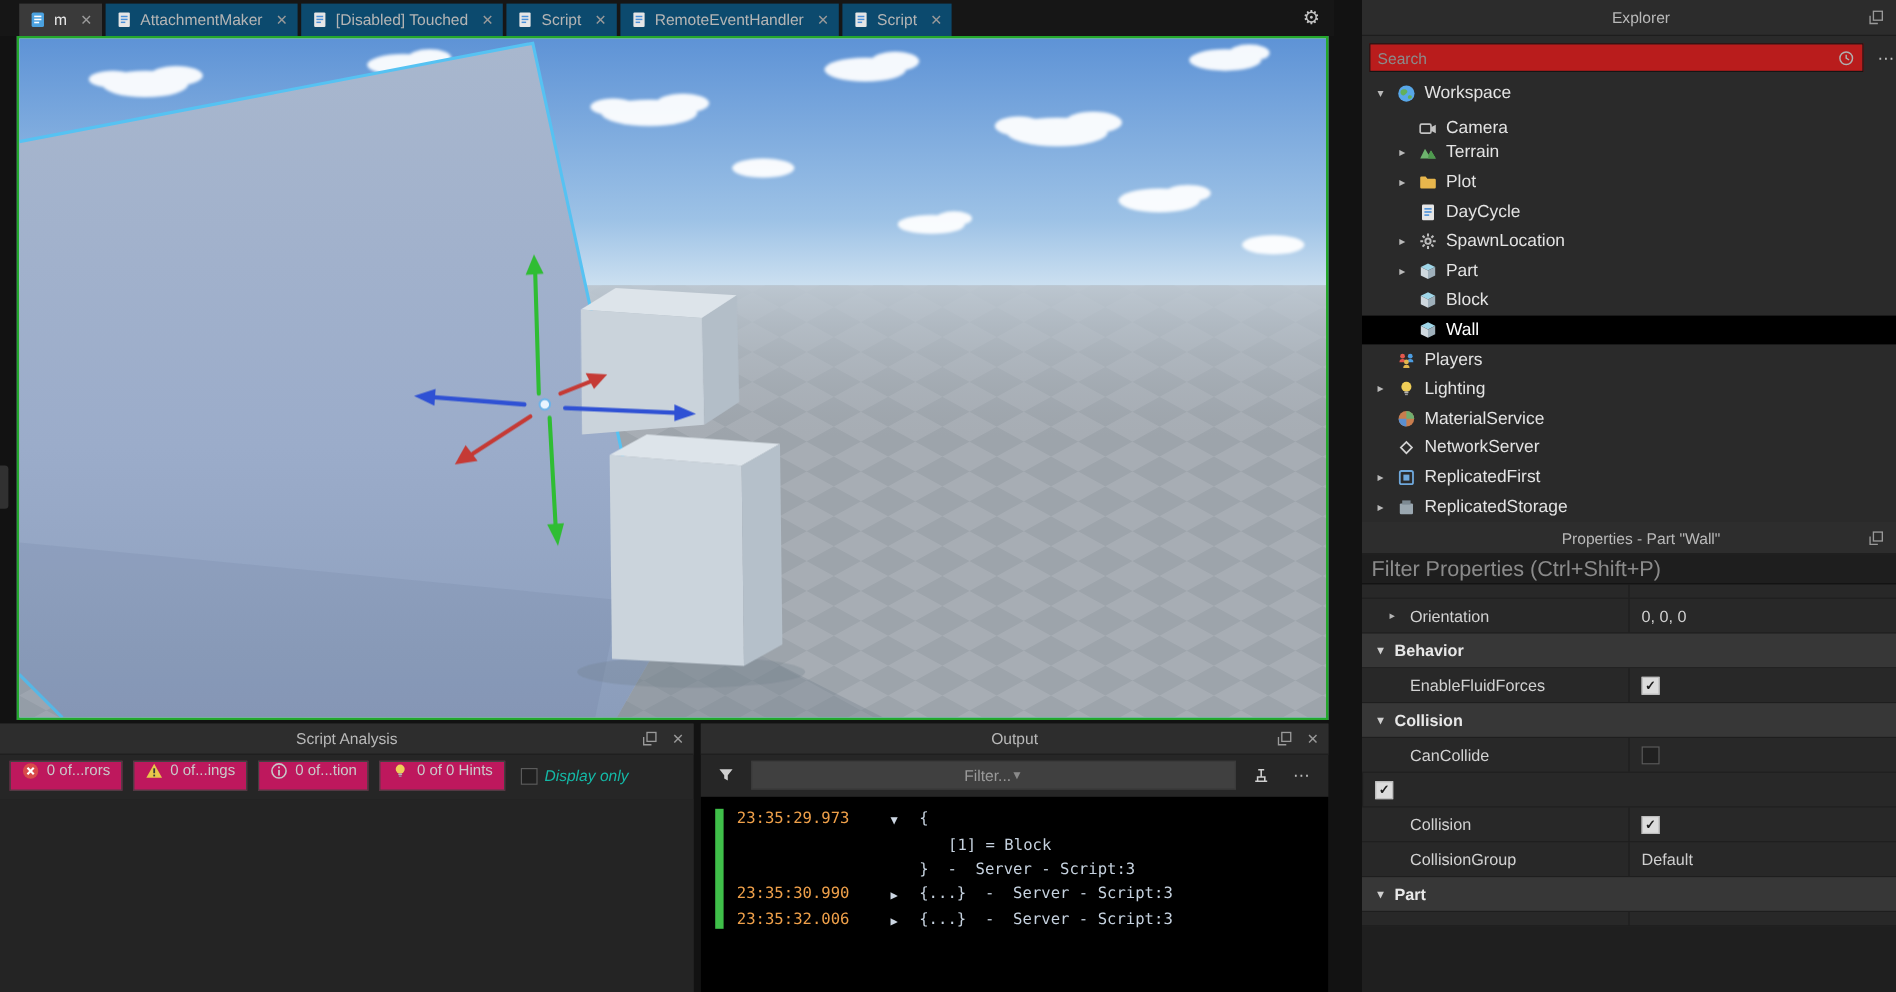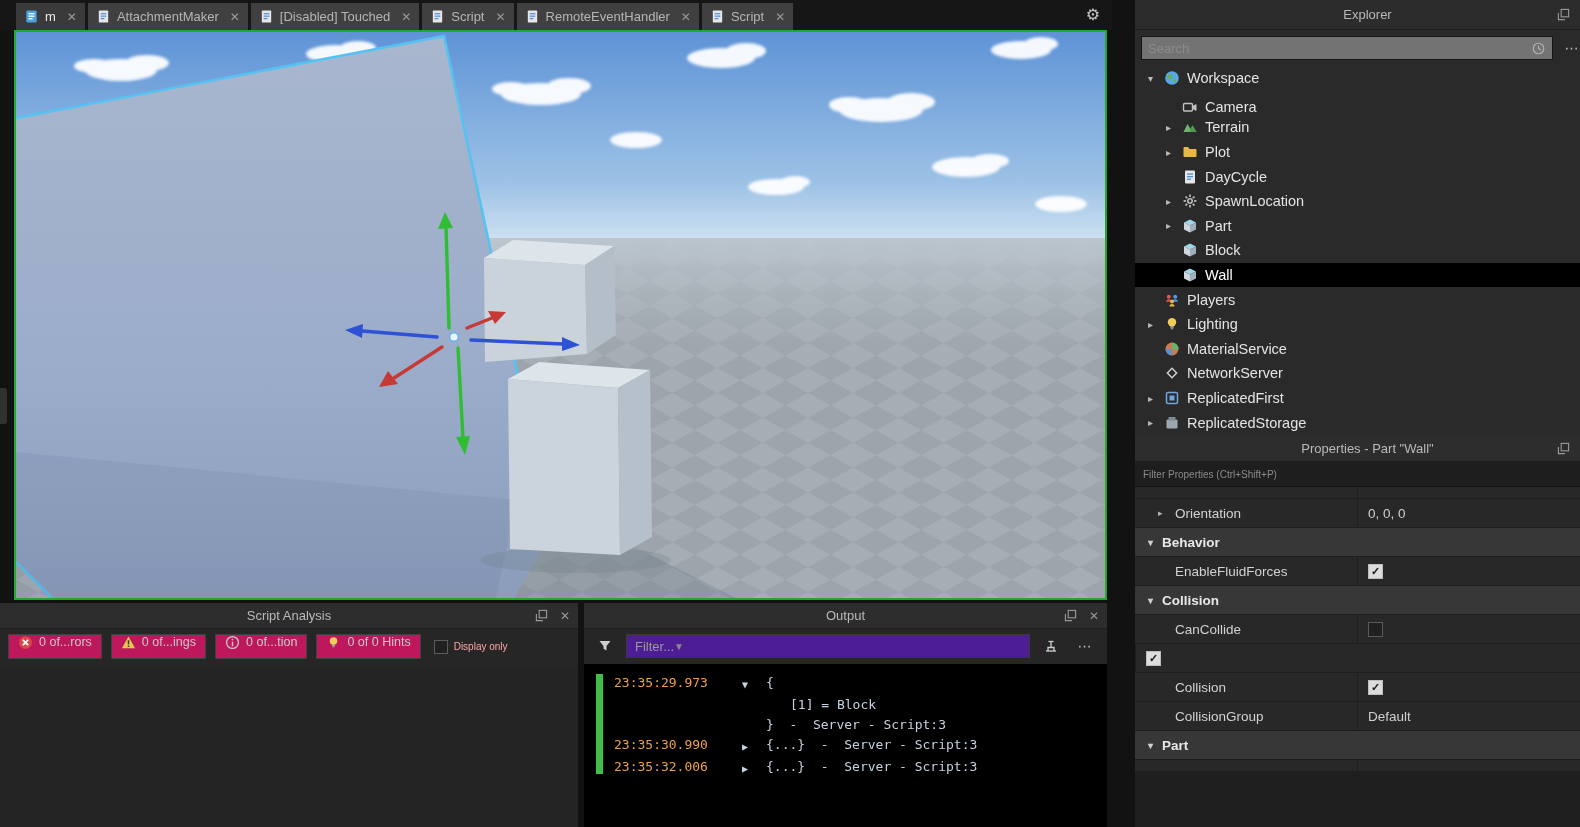--- a/index.html
+++ b/index.html
@@ -1,21 +1,21 @@
 <!DOCTYPE html>
 <html><head>
 <meta charset="utf-8">
 <style>
   * { margin:0; padding:0; box-sizing:border-box; }
   html,body { width:1580px; height:827px; background:#121212; overflow:hidden; }
   #app { position:absolute; width:1580px; height:827px; font-family:"Liberation Sans",sans-serif; color:#ccc; }
 
   
   .tab-bar { position:absolute; left:0; top:0; width:1112px; height:30px; background:#161616; display:flex; align-items:flex-end; padding-left:16px; }
-  .tab { height:27px; display:flex; align-items:center; gap:6px; padding:0 8px; background:#404040; color:#b5b5b5; font-size:13px; margin-right:3px; cursor:default; }
+  .tab { height:27px; display:flex; align-items:center; gap:6px; padding:0 8px; background:#0c4a6e; color:#b5b5b5; font-size:13px; margin-right:3px; cursor:default; }
   .tab.active { background:#3a3a3a; color:#e9e9e9; }
   .tab .icon, .tree-row .icon, .sa-btn .icon { display:inline-flex; }
   .tab .icon svg { width:15px; height:15px; display:block; }
   .tab-close { color:#9a9a9a; font-size:12px; margin-left:5px; }
   .tabbar-gear { position:absolute; right:12px; top:5px; font-size:16px; color:#c4c4c4; }
 
   
   .viewport { position:absolute; left:14px; top:30px; width:1093px; height:570px; border:2px solid #24a72c; background:#9dc2e6; overflow:hidden; }
   .viewport svg { display:block; }
   .side-handle { position:absolute; left:0; top:388px; width:7px; height:36px; background:#313131; border-radius:0 3px 3px 0; }
@@ -25,66 +25,66 @@
   .panel-header { height:26px; background:#2d2d2d; position:relative; display:flex; align-items:center; justify-content:center; font-size:13px; color:#b9b9b9; border-bottom:1px solid #1d1d1d; }
   .hdr-btns { position:absolute; right:8px; top:0; height:100%; display:flex; gap:12px; align-items:center; }
   .hdr-btn { color:#9a9a9a; font-size:12px; display:inline-flex; }
   .hdr-btn svg { width:13px; height:13px; display:block; }
 
   
   .script-analysis { left:0; top:603px; width:578px; height:224px; }
   .sa-toolbar { display:flex; align-items:center; gap:9px; padding:5px 8px; }
   .sa-btn { display:flex; align-items:flex-start; gap:6px; height:25px; padding:0 9px; background:#be185d; border:1px solid #414141; font-size:12.5px; color:#c9c9c9; white-space:nowrap; }
   .sa-btn .icon svg { width:15px; height:15px; display:block; }
-  .sa-check { display:flex; align-items:center; gap:6px; font-size:10px; color:#fca5a5; margin-left:4px; }
+  .sa-check { display:flex; align-items:center; gap:6px; font-size:13px; color:#14b8a6; margin-left:4px;font-style:italic; }
   .checkbox { width:14px; height:14px; border:1px solid #5b5b5b; background:#202020; display:inline-flex; align-items:center; justify-content:center; font-size:11px; color:#1a1a1a; }
   .checkbox.checked { background:#dcdcdc; border-color:#bdbdbd; font-weight:bold; }
   .sa-content { position:absolute; left:0; top:63px; right:0; bottom:0; background:#242424; }
 
   
   .output-panel { left:584px; top:603px; width:523px; height:224px; }
   .out-toolbar { display:flex; align-items:center; padding:5px 8px; gap:8px; }
   .tool-btn { width:26px; height:24px; display:flex; align-items:center; justify-content:center; color:#c9c9c9; }
   .tool-btn svg { width:16px; height:16px; display:block; }
-  .filter-combo { width:404px; height:24px; background:#4c1d95; border:1px solid #3a3a3a; display:flex; align-items:center; justify-content:flex-start; padding:0 8px; font-size:13px; color:#9a9a9a; }
+  .filter-combo { width:404px; height:24px; background:#404040; border:1px solid #3a3a3a; display:flex; align-items:center; justify-content:center; padding:0 8px; font-size:13px; color:#9a9a9a; }
   .combo-caret { color:#8a8a8a; font-size:10px; }
   .more-glyph { font-size:14px; color:#bdbdbd; letter-spacing:1px; }
   .out-log { position:absolute; left:0; top:61px; right:0; bottom:0; background:#000000; font-family:"DejaVu Sans Mono",monospace; font-size:13px; line-height:20px; }
   .green-bar { position:absolute; left:12px; top:10px; width:7px; height:100px; background:#3fbf49; }
   .log-lines { position:absolute; left:30px; top:9px; right:2px; }
   .log-line { display:flex; white-space:pre; }
   .log-time { width:128px; flex:0 0 auto; color:#efa04a; }
   .log-arrow { width:24px; flex:0 0 auto; color:#ccd6e2; font-size:10px; padding-top:2px; }
   .log-text { color:#c6d2df; }
 
   
   .right-col { position:absolute; left:1115px; top:0; width:465px; height:827px; background:#272727;margin-left:20px; }
 
   
   .explorer { position:absolute; left:0; top:0; width:465px; height:435px; background:#2a2a2a; }
   .explorer .panel-header { background:#2c2c2c; height:30px; }
-  .search-box { position:absolute; left:6px; top:36px; width:412px; height:24px; background:#737373; border:1px solid #151515; display:flex; align-items:center; padding:0 6px; }
+  .search-box { position:absolute; left:6px; top:36px; width:412px; height:24px; background:#b91c1c; border:1px solid #151515; display:flex; align-items:center; padding:0 6px; }
   .search-box input { flex:1; background:transparent; border:none; outline:none; color:#cfcfcf; font-size:13px; font-family:inherit; }
   .search-box input::placeholder { color:#8b8b8b; }
   .search-box .icon svg { width:15px; height:15px; display:block; }
   .more-btn { position:absolute; left:426px; top:36px; width:22px; height:24px; color:#bdbdbd; display:flex; align-items:center; justify-content:center; font-size:14px; letter-spacing:1px; }
   .tree { position:absolute; left:0; top:66px; width:447px; height:369px; overflow:hidden; }
   .tree-row { display:flex; align-items:center; height:24.6px; font-size:14.5px; color:#e3e3e3; cursor:default; }
   .tree-row.selected { background:#000000; color:#fff; }
   .tree-arrow { width:16px; flex:0 0 auto; color:#bababa; font-size:10px; }
   .tree-row .icon { width:17px; height:16px; flex:0 0 auto; margin-right:6px; }
   .tree-row .icon svg { width:16px; height:16px; display:block; }
   .exp-scroll { position:absolute; right:0; top:31px; width:16px; height:404px; background:#212121; }
   .exp-thumb { position:absolute; left:2px; top:26px; width:12px; height:140px; background:#474747; border-radius:2px; }
 
   
   .properties { position:absolute; left:0; top:435px; width:465px; height:392px; background:#262626; }
   .properties .panel-header { height:27px; }
   .prop-filter { position:absolute; left:0; top:27px; width:465px; height:25px; background:#1e1e1e; border-bottom:1px solid #121212; display:flex; align-items:center; }
-  .prop-filter input { flex:1; background:transparent; border:none; outline:none; color:#cfcfcf; font-size:10px; font-family:inherit; padding:0 8px; }
+  .prop-filter input { flex:1; background:transparent; border:none; outline:none; color:#cfcfcf; font-size:18px; font-family:inherit; padding:0 8px; }
   .prop-filter input::placeholder { color:#8b8b8b; }
   .prop-caret { width:24px; color:#8a8a8a; font-size:10px; text-align:center; }
   .prop-rows { position:absolute; left:0; top:52px; width:447px; height:285px; overflow:hidden; }
   .prop-row { display:flex; align-items:stretch; height:29px; border-bottom:1px solid #1e1e1e; background:#282828; font-size:13.5px; }
   .prop-row.partial { height:12px; }
   .pname { width:222px; padding-left:40px; color:#d2d2d2; display:flex; align-items:center; gap:7px; }
   .row-arrow { font-size:9px; color:#b5b5b5; margin-left:-17px; width:10px; }
   .pvalue { flex:1; border-left:1px solid #1e1e1e; display:flex; align-items:center; padding-left:10px; color:#cfcfcf; }
   .prop-section { display:flex; align-items:center; height:29px; background:#373737; border-bottom:1px solid #1e1e1e; font-weight:bold; color:#e8e8e8; font-size:13.5px; padding-left:13px; gap:9px; }
   .sec-arrow { font-size:10px; color:#d0d0d0; }

